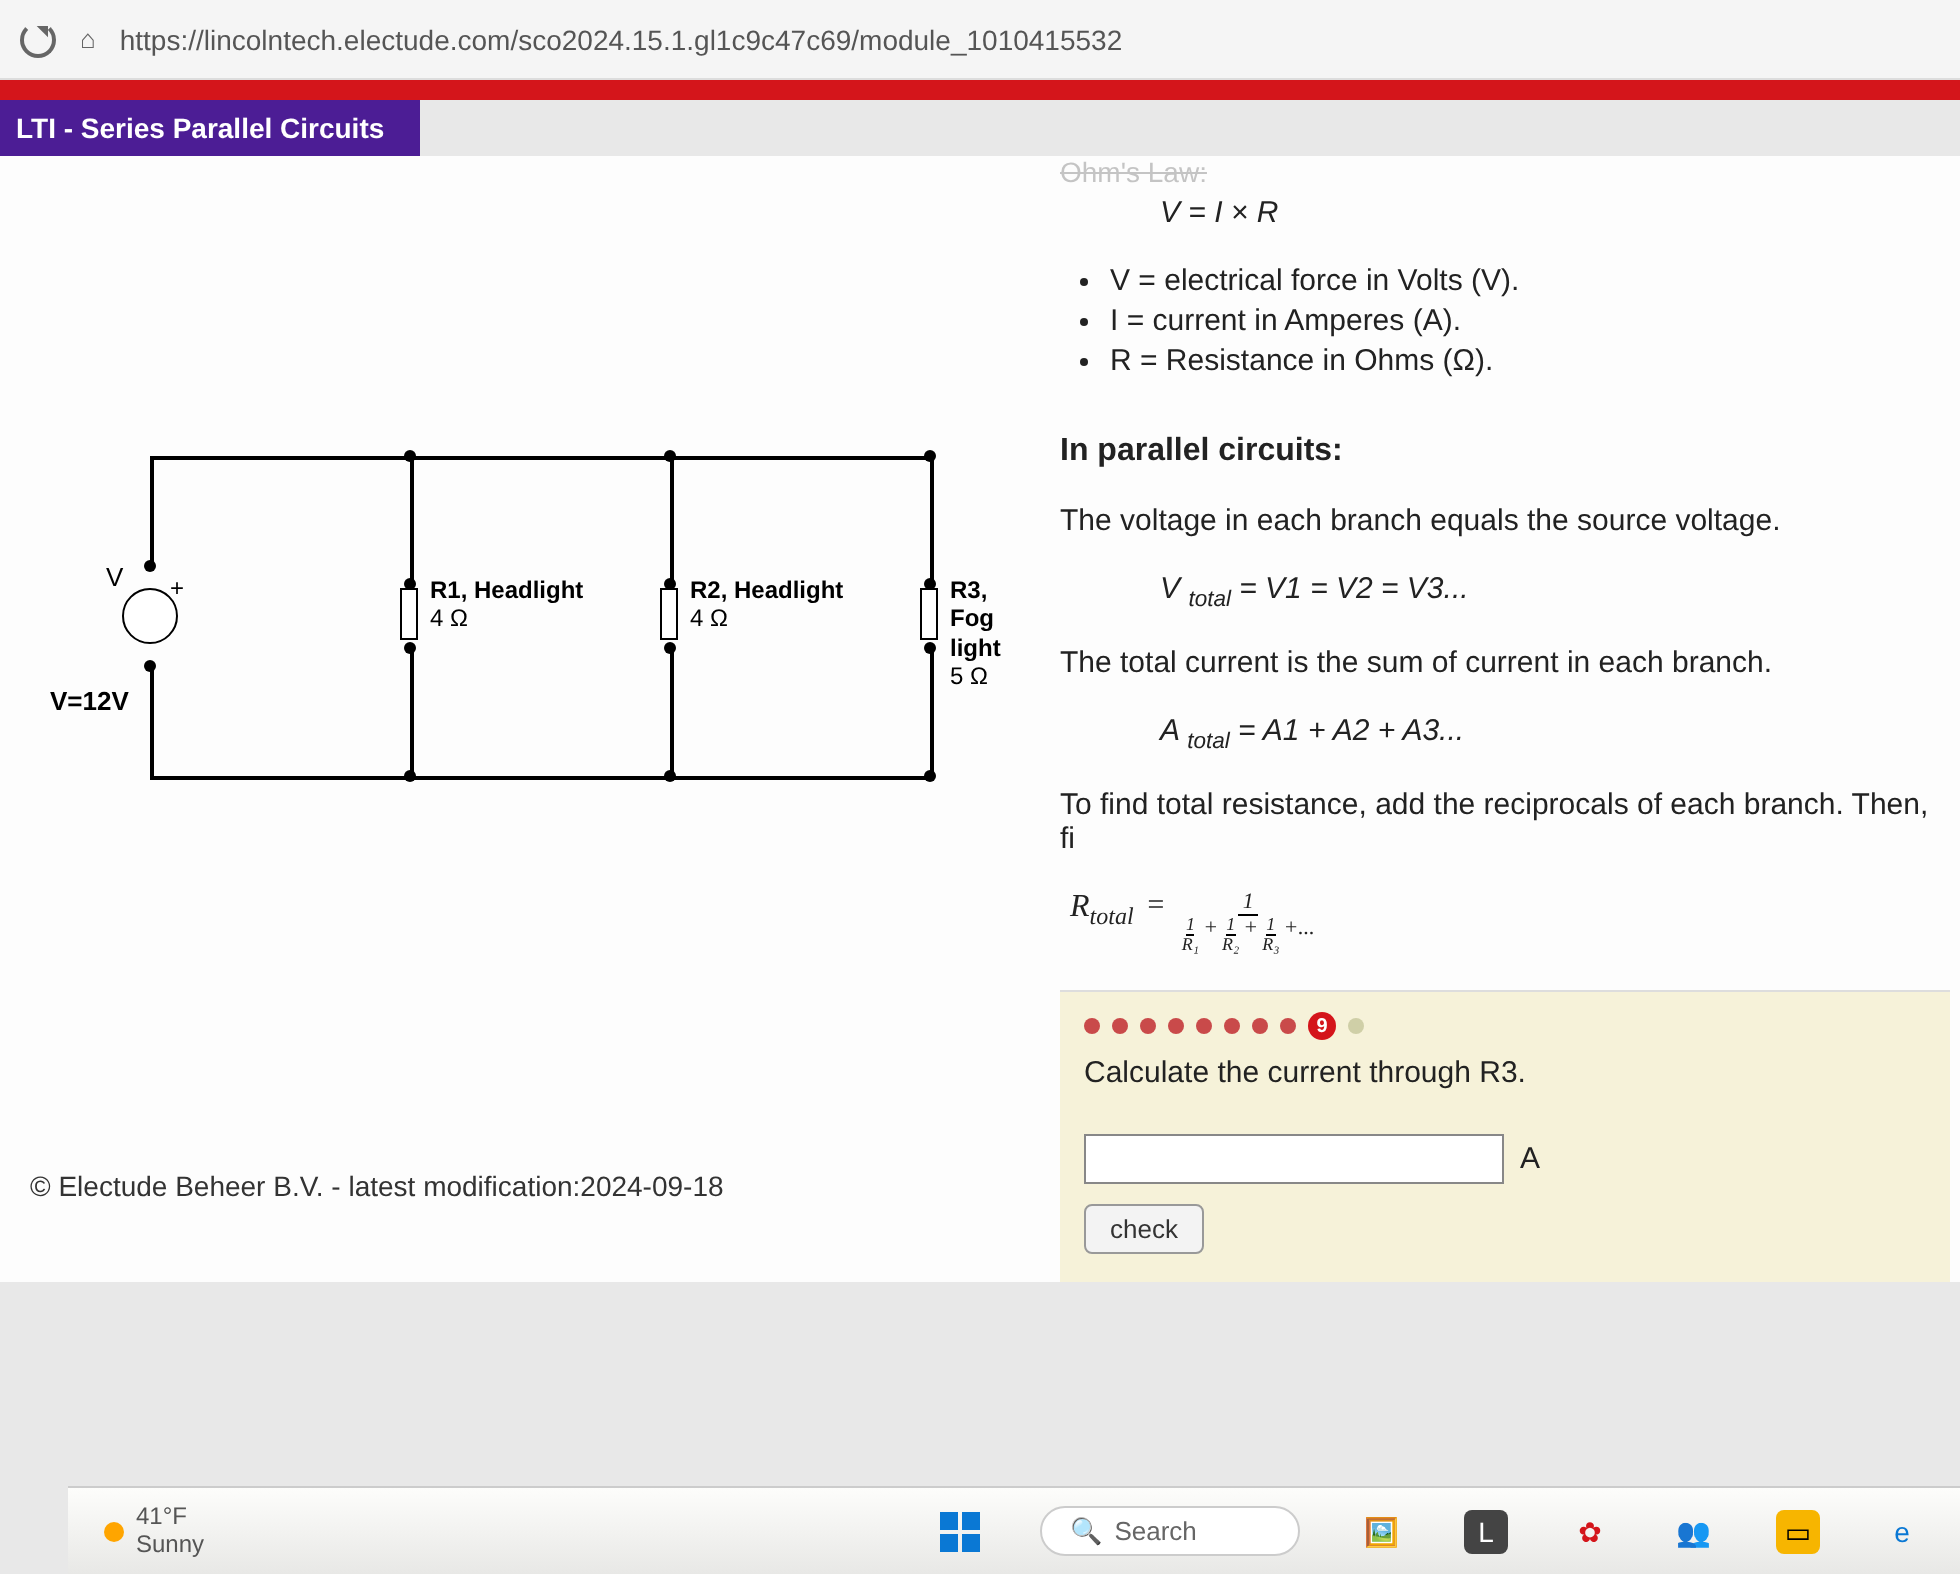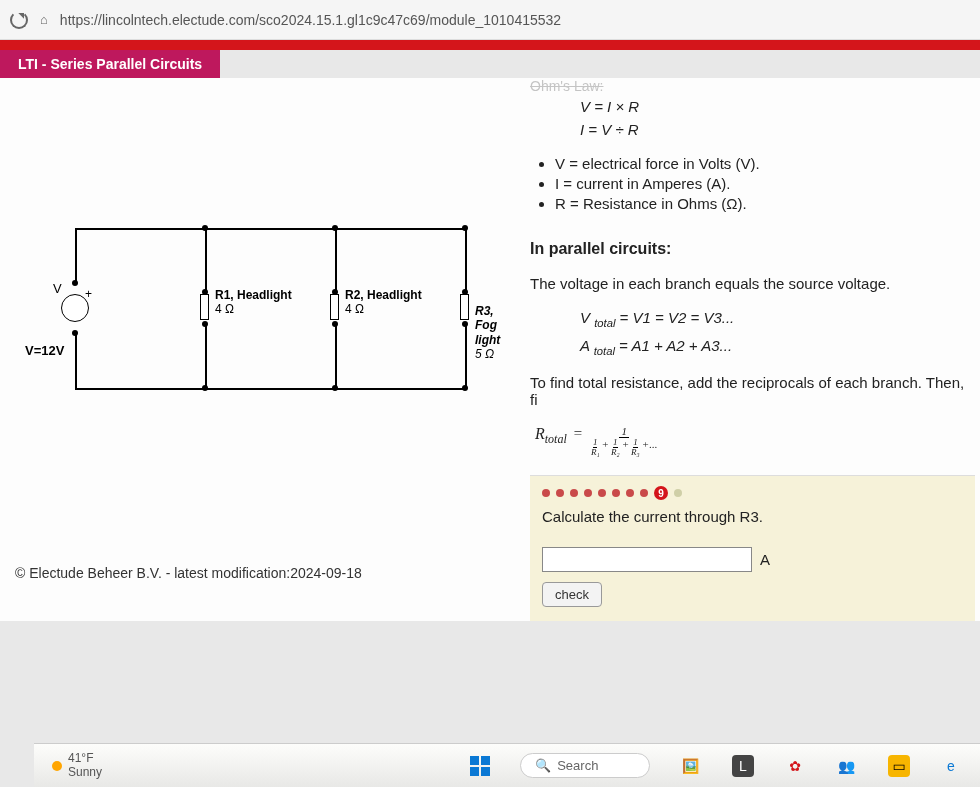--- a/index.html
+++ b/index.html
@@ -42,23 +42,23 @@
   .url {
     font-size: 14px;
     color: #555;
   }
   .red-bar {
     height: 10px;
     background: #d4151b;
   }
   .tab-header {
     display: inline-block;
-    background: #be185d;
+    background: #4c1d95;
     color: #fff;
-    padding: 6px 18px 6px 18px;
+    padding: 6px 18px 6px 8px;
     font-weight: bold;
     font-size: 14px;
   }
   .content {
     display: flex;
     background: #fdfdfd;
   }
   .left {
     width: 520px;
     padding: 10px 10px 10px 15px;
@@ -270,40 +270,40 @@
 
       <div class="res" style="left:185px; top:66px;"></div>
       <div class="res-label" style="left:200px; top:60px;">
         <span>R1, Headlight</span><br><span class="res-val">4 Ω</span>
       </div>
       <div class="res" style="left:315px; top:66px;"></div>
       <div class="res-label" style="left:330px; top:60px;">
         <span>R2, Headlight</span><br><span class="res-val">4 Ω</span>
       </div>
       <div class="res" style="left:445px; top:66px;"></div>
-      <div class="res-label" style="left:460px; top:76px;font-style:italic;">
+      <div class="res-label" style="left:460px; top:60px;">
         <span>R3, Fog light</span><br><span class="res-val">5 Ω</span>
       </div>
     </div>
     <div class="copyright">© Electude Beheer B.V. - latest modification:2024-09-18</div>
   </div>
 
   <div class="right">
     <div class="ohms-cutoff" style="text-decoration:line-through; opacity:0.3;">Ohm's Law:</div>
     <div class="formula">V = I × R</div>
-    <div class="formula">I = V ÷ R</div>
     <ul>
       <li>V = electrical force in Volts (V).</li>
       <li>I = current in Amperes (A).</li>
       <li>R = Resistance in Ohms (Ω).</li>
     </ul>
 
     <div class="section-heading">In parallel circuits:</div>
     <p>The voltage in each branch equals the source voltage.</p>
     <div class="formula-center">V <sub>total</sub> = V1 = V2 = V3...</div>
+    <p>The total current is the sum of current in each branch.</p>
     <div class="formula-center">A <sub>total</sub> = A1 + A2 + A3...</div>
     <p>To find total resistance, add the reciprocals of each branch. Then, fi</p>
     <div class="rtotal-formula">
       <span style="font-size:16px;">R<sub>total</sub></span>
       <span>=</span>
       <span class="frac">
         <span class="num">1</span>
         <span class="den">
           <span class="tinyfrac">
               <span class="n">1</span>

